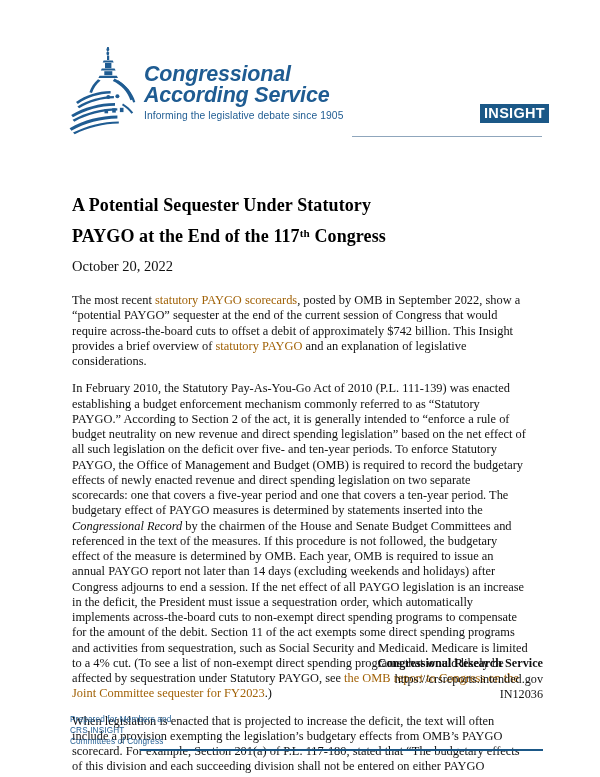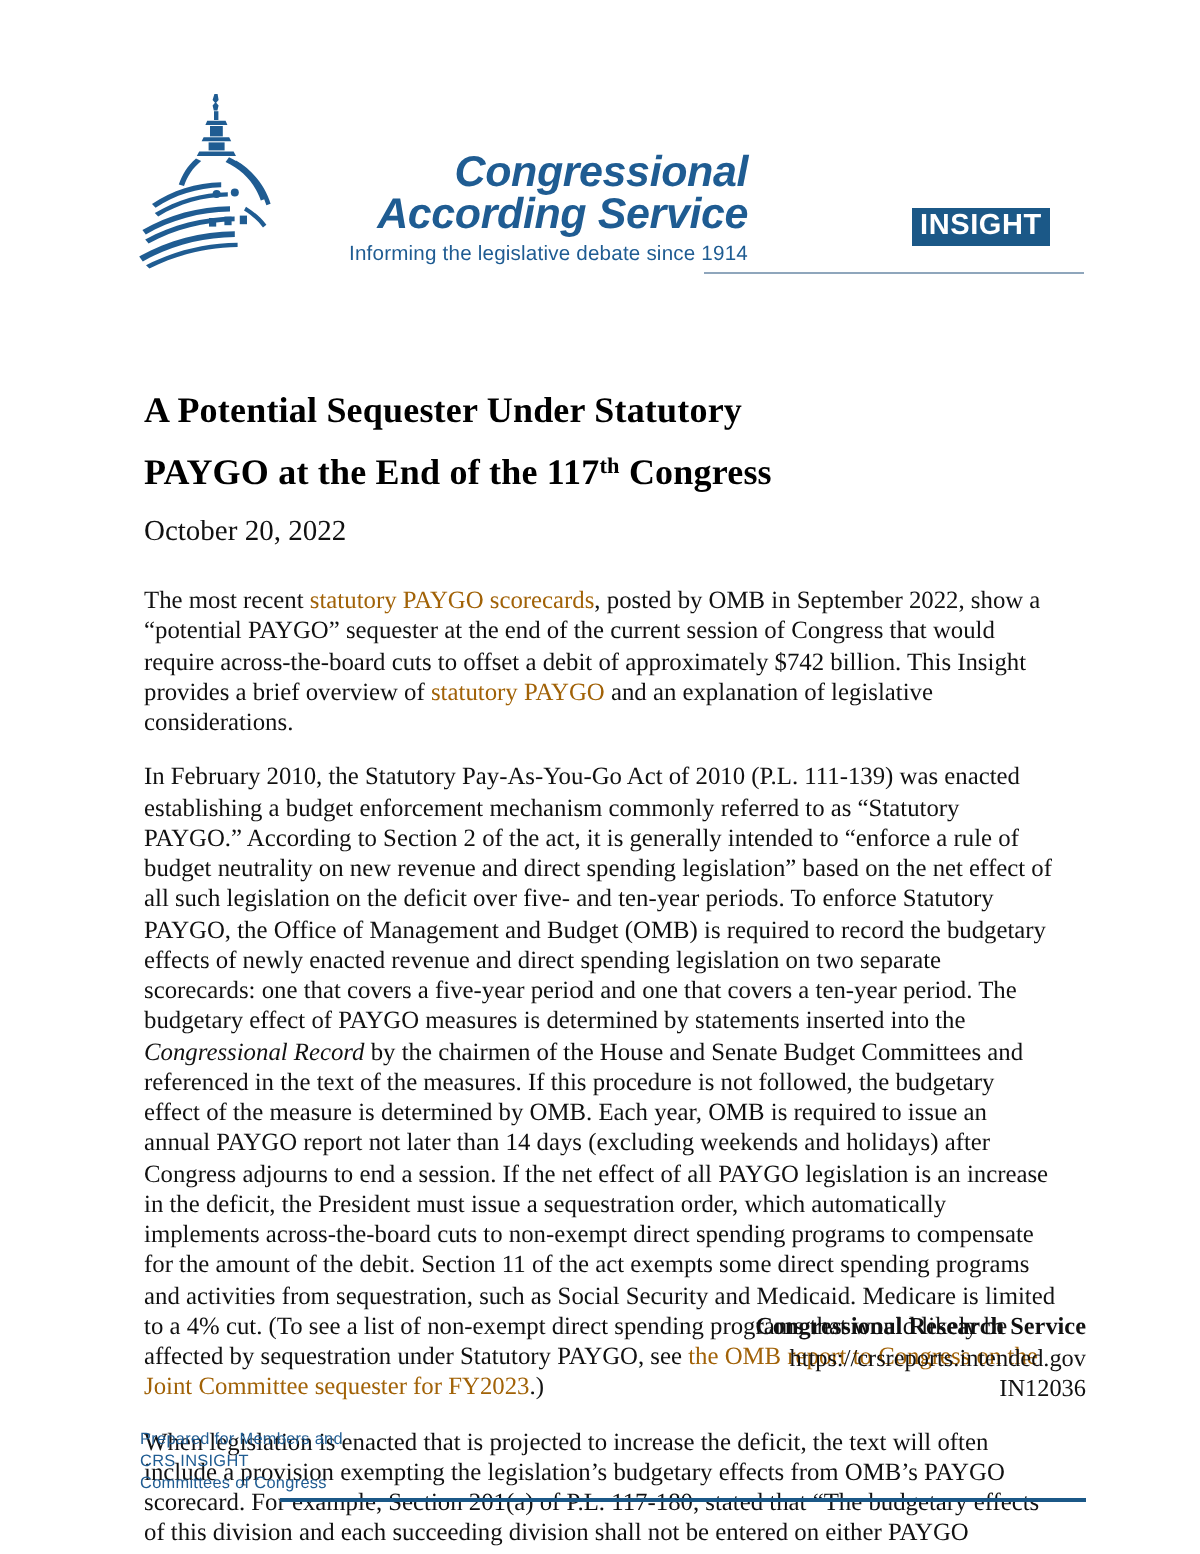--- a/index.html
+++ b/index.html
@@ -44,23 +44,22 @@
     position: absolute;
     left: 0px;
     top: 0px;
     width: 92px;
     height: 92px;
   }
 
   .crs-wordmark {
     position: absolute;
     left: 76px;
-    top: 31px;
+    top: 19px;
     width: 230px;
-    text-align: right;
   }
 
   .crs-line {
     font-family: "Liberation Sans", sans-serif;
     font-style: italic;
     font-weight: bold;
     font-size: 21.5px;
     line-height: 21px;
     letter-spacing: -0.2px;
     color: #1F5C92;
@@ -79,21 +78,21 @@
     position: absolute;
     left: 352px;
     top: 136px;
     width: 190px;
     height: 1px;
     background: #8FA6BC;
   }
 
   .insight-badge {
     position: absolute;
-    left: 456px;
+    left: 480px;
     top: 104px;
     width: 69px;
     height: 19px;
     background: #1B5887;
     color: #ffffff;
     font-family: "Liberation Sans", sans-serif;
     font-weight: bold;
     font-size: 14.5px;
     letter-spacing: 0.3px;
     text-align: center;
@@ -236,21 +235,21 @@
             <path d="M5.0 87.6 c14.0 -7.2 29.7 -11.0 45.8 -11.2 l0 2.1 c-15.5 0.2 -30.6 3.9 -44.1 10.8z"></path>
 
             <path d="M55.0 58.4 c4.0 2.4 7.4 5.4 10.2 9.0 l-1.7 1.3 c-2.6 -3.4 -5.8 -6.2 -9.5 -8.5z"></path>
           </g>
         </svg>
       </div>
 
       <div class="crs-wordmark">
         <div class="crs-line">Congressional</div>
         <div class="crs-line">According Service</div>
-        <div class="crs-tagline">Informing the legislative debate since 1914</div>
+        <div class="crs-tagline">Informing the legislative debate since 1905</div>
       </div>
     </div>
 
     <div class="header-rule"></div>
 
     <div class="insight-badge">INSIGHT</div>
   </div>
 
   <h1 class="title"><span>A Potential Sequester Under Statutory</span><br><span>PAYGO at the End of the 117</span><sup>th</sup><span> Congress</span></h1>
 

